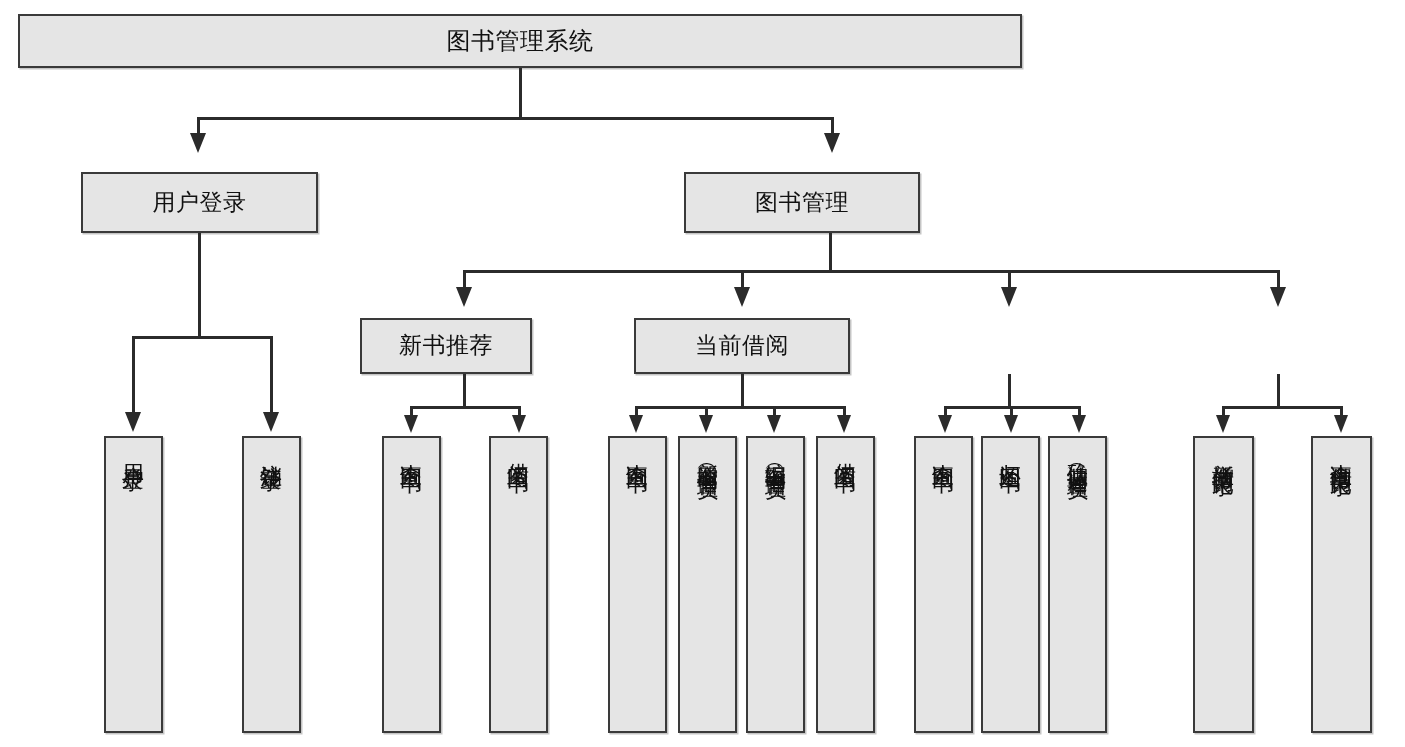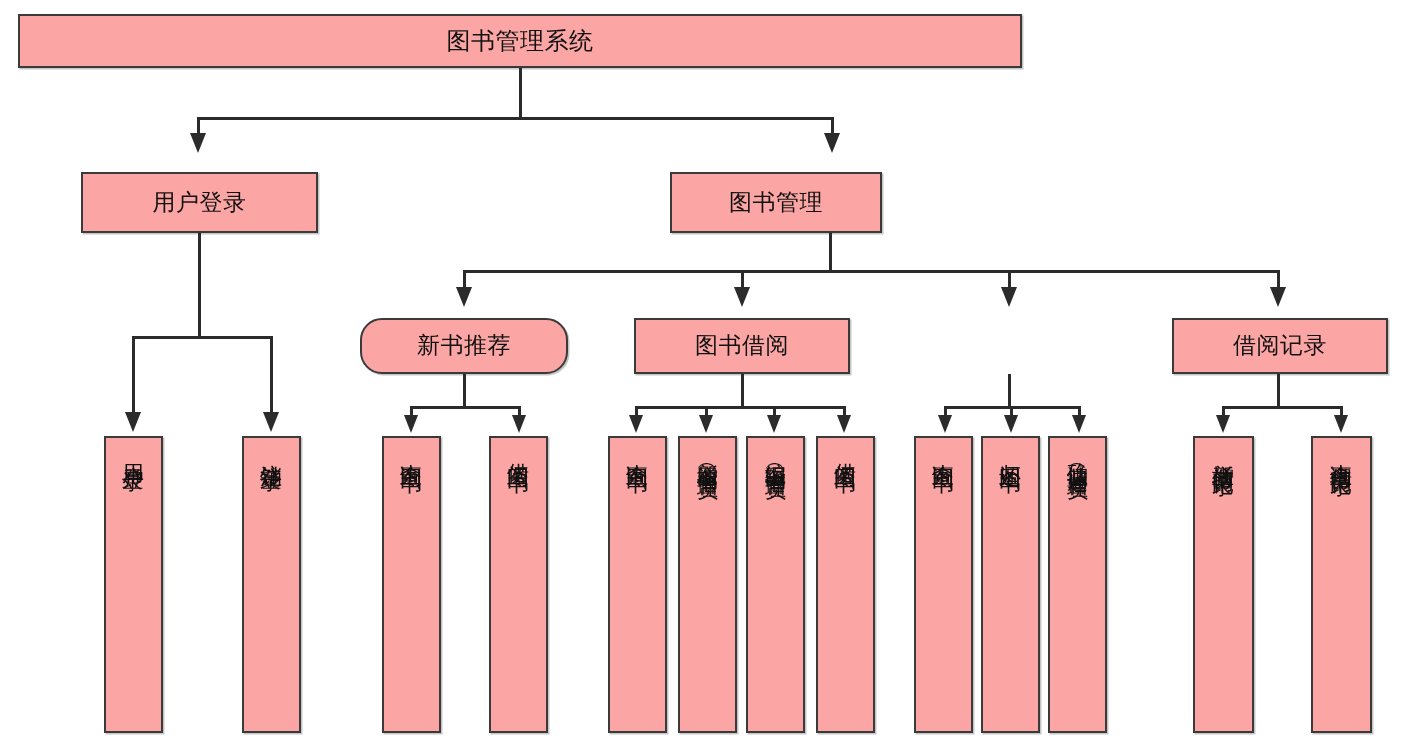--- a/index.html
+++ b/index.html
@@ -14,21 +14,21 @@
     position: relative;
     width: 1405px;
     height: 747px;
     background: #ffffff;
     overflow: hidden;
   }
   .node {
     position: absolute;
     box-sizing: border-box;
     border: 2.5px solid #3a3a3a;
-    background: #fca5a5;
+    background: #e5e5e5;
     display: flex;
     align-items: center;
     justify-content: center;
     color: #111111;
     box-shadow: 1.5px 1.5px 0 rgba(150,150,150,0.55);
   }
   .node .label {
     display: block;
     text-align: center;
     line-height: 1.18;
@@ -104,21 +104,21 @@
   <div class="ln h" style="left:197px; top:117px; width:637px;"></div>
 
   <div class="ln v" style="left:197px; top:117px; height:19px;"></div>
   <div class="arrow" style="left:190px; top:133px;"></div>
   <div class="ln v" style="left:831px; top:117px; height:19px;"></div>
   <div class="arrow" style="left:824px; top:133px;"></div>
 
   <div class="node h" style="left:81px; top:172px; width:237px; height:61px;">
     <span class="label">用户登录</span>
   </div>
-  <div class="node h" style="left:670px; top:172px; width:212px; height:61px;">
+  <div class="node h" style="left:684px; top:172px; width:236px; height:61px;">
     <span class="label">图书管理</span>
   </div>
 
   <div class="ln v" style="left:198px; top:233px; height:105px;"></div>
   <div class="ln h" style="left:132px; top:336px; width:138px;"></div>
   <div class="ln v" style="left:132px; top:336px; height:79px;"></div>
   <div class="arrow" style="left:125px; top:412px;"></div>
   <div class="ln v" style="left:270px; top:336px; height:79px;"></div>
   <div class="arrow" style="left:263px; top:412px;"></div>
 
@@ -126,28 +126,25 @@
   <div class="ln h" style="left:463px; top:270px; width:817px;"></div>
   <div class="ln v" style="left:463px; top:270px; height:20px;"></div>
   <div class="arrow" style="left:456px; top:287px;"></div>
   <div class="ln v" style="left:741px; top:270px; height:20px;"></div>
   <div class="arrow" style="left:734px; top:287px;"></div>
   <div class="ln v" style="left:1008px; top:270px; height:20px;"></div>
   <div class="arrow" style="left:1001px; top:287px;"></div>
   <div class="ln v" style="left:1277px; top:270px; height:20px;"></div>
   <div class="arrow" style="left:1270px; top:287px;"></div>
 
-  <div class="node h" style="left:360px; top:318px; width:208px; height:56px;border-radius:22px;">
+  <div class="node h" style="left:360px; top:318px; width:172px; height:56px;">
     <span class="label">新书推荐</span>
   </div>
   <div class="node h" style="left:634px; top:318px; width:216px; height:56px;">
-    <span class="label">图书借阅</span>
-  </div>
-  <div class="node h" style="left:1172px; top:318px; width:216px; height:56px;">
-    <span class="label">借阅记录</span>
+    <span class="label">当前借阅</span>
   </div>
 
   <div class="ln v" style="left:463px; top:374px; height:35px;"></div>
   <div class="ln h" style="left:410px; top:406px; width:108px;"></div>
   <div class="ln v" style="left:410px; top:406px; height:12px;"></div>
   <div class="arrow sm" style="left:404px; top:415px;"></div>
   <div class="ln v" style="left:518px; top:406px; height:12px;"></div>
   <div class="arrow sm" style="left:512px; top:415px;"></div>
 
   <div class="ln v" style="left:741px; top:374px; height:35px;"></div>

